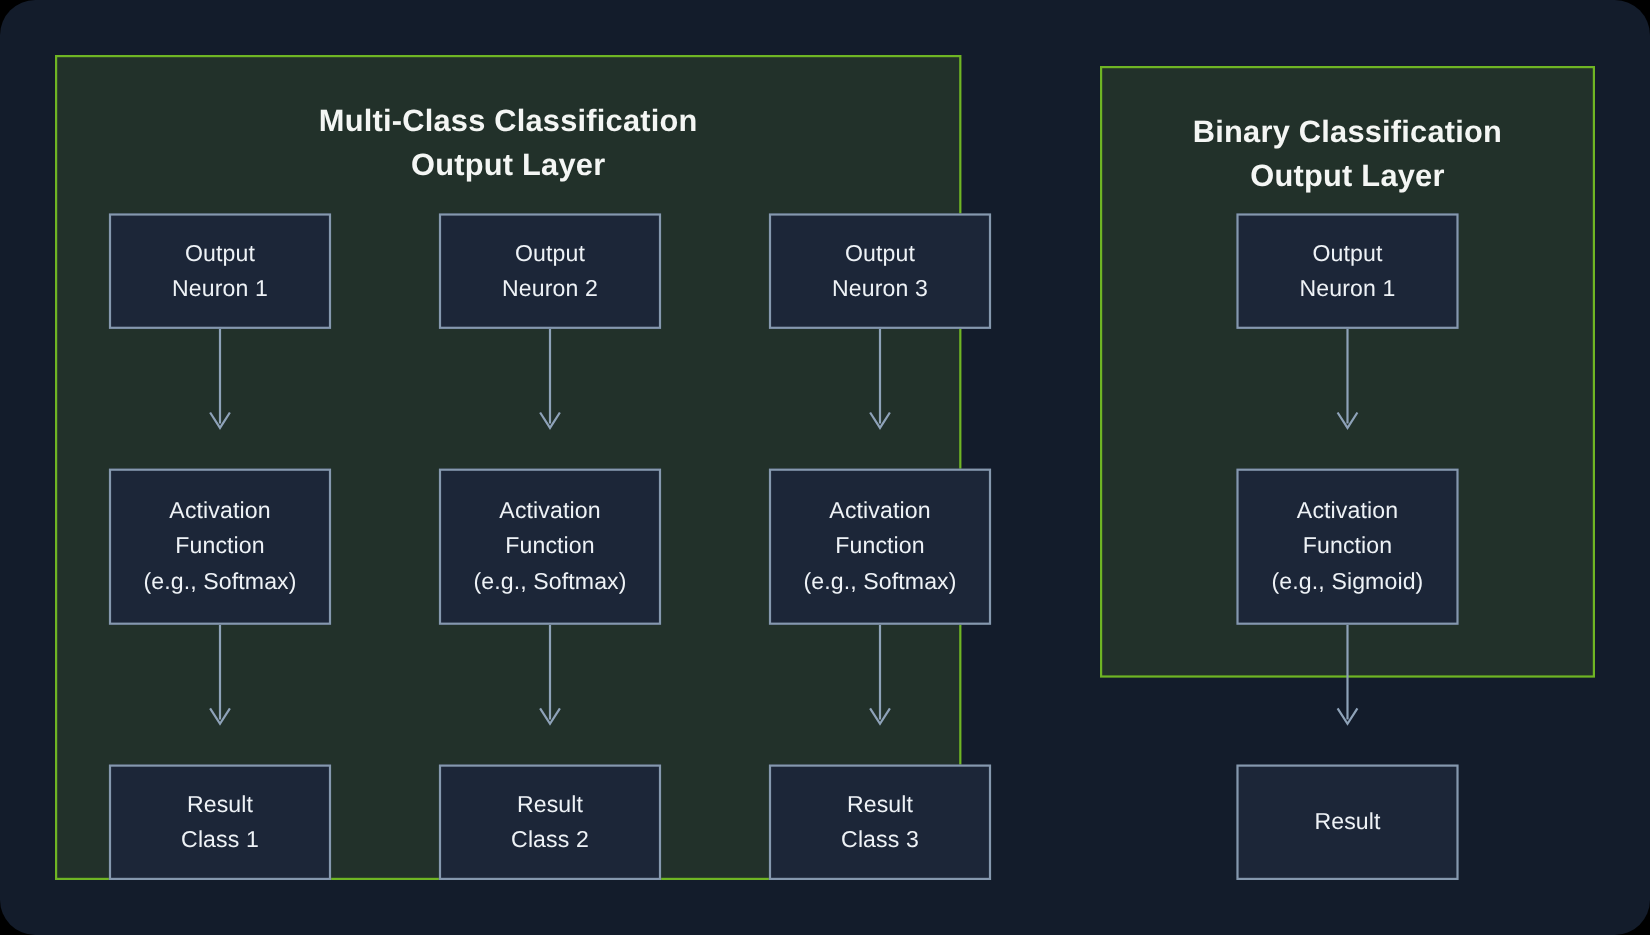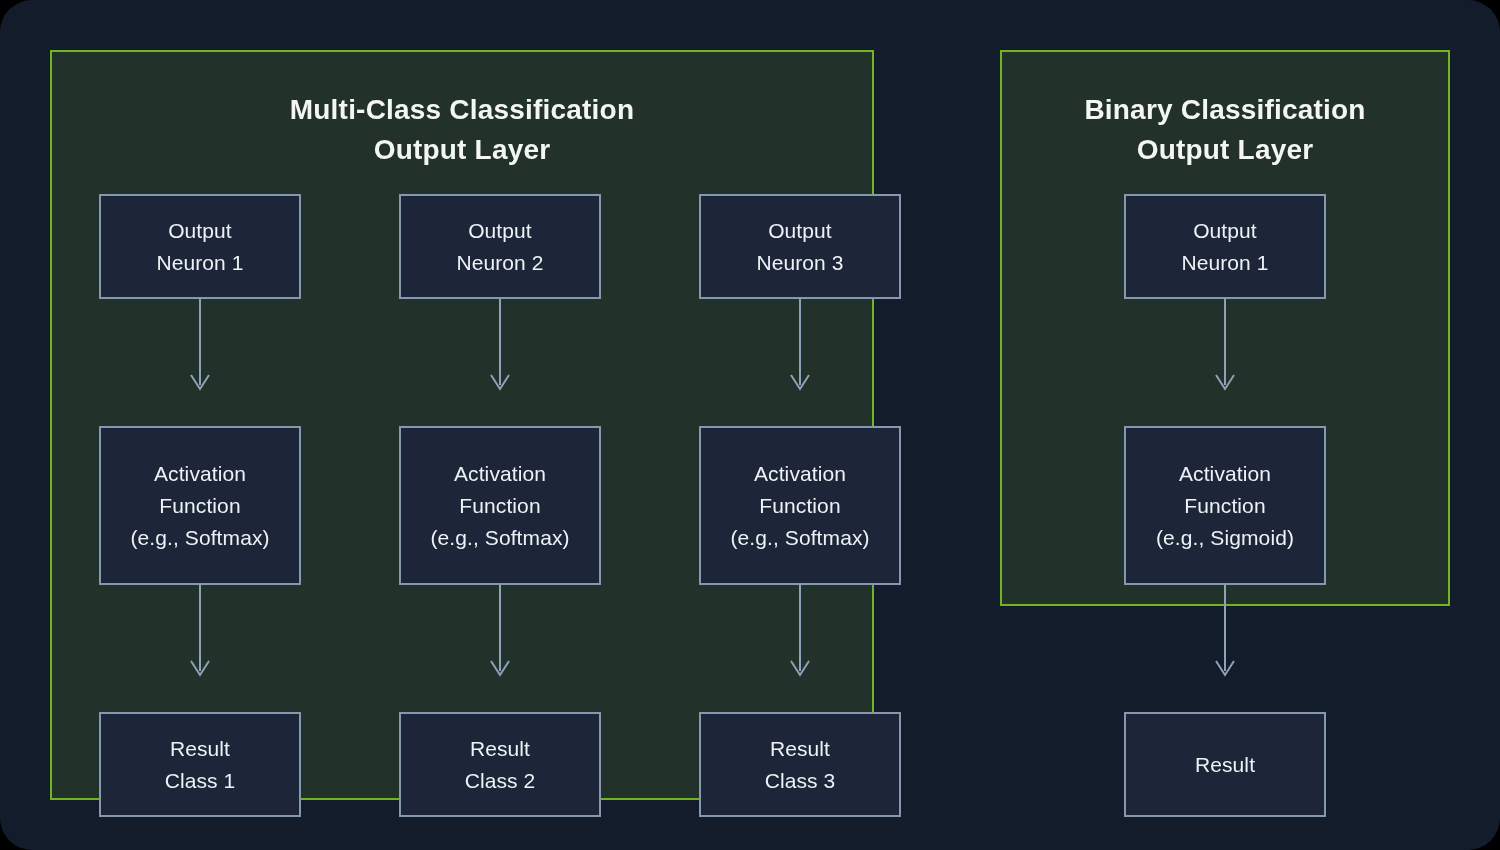--- a/index.html
+++ b/index.html
@@ -30,21 +30,21 @@
     box-sizing: border-box;
   }
   #panel-multiclass {
     left: 50px;
     top: 50px;
     width: 824px;
     height: 750px;
   }
   #panel-binary {
     left: 1000px;
-    top: 50px;
+    top: 60px;
     width: 450px;
     height: 556px;
   }
 
   .panel-title {
     position: absolute;
     left: 0;
     right: 0;
     top: 38px;
     text-align: center;
@@ -78,21 +78,21 @@
     line-height: 32px;
     text-align: center;
     display: flex;
     align-items: center;
     justify-content: center;
     white-space: pre-line;
     letter-spacing: 0.1px;
     margin-top: 32px;
   }
   .node.size-a { height: 105px; }   
-  .node.size-b { height: 159px; }   
+  .node.size-b { height: 142px; }   
   .node.size-c { height: 105px; }   
 
   .connector {
     position: relative;
     height: 95px;
     width: 202px;
   }
   .connector svg {
     position: absolute;
     left: 0;

